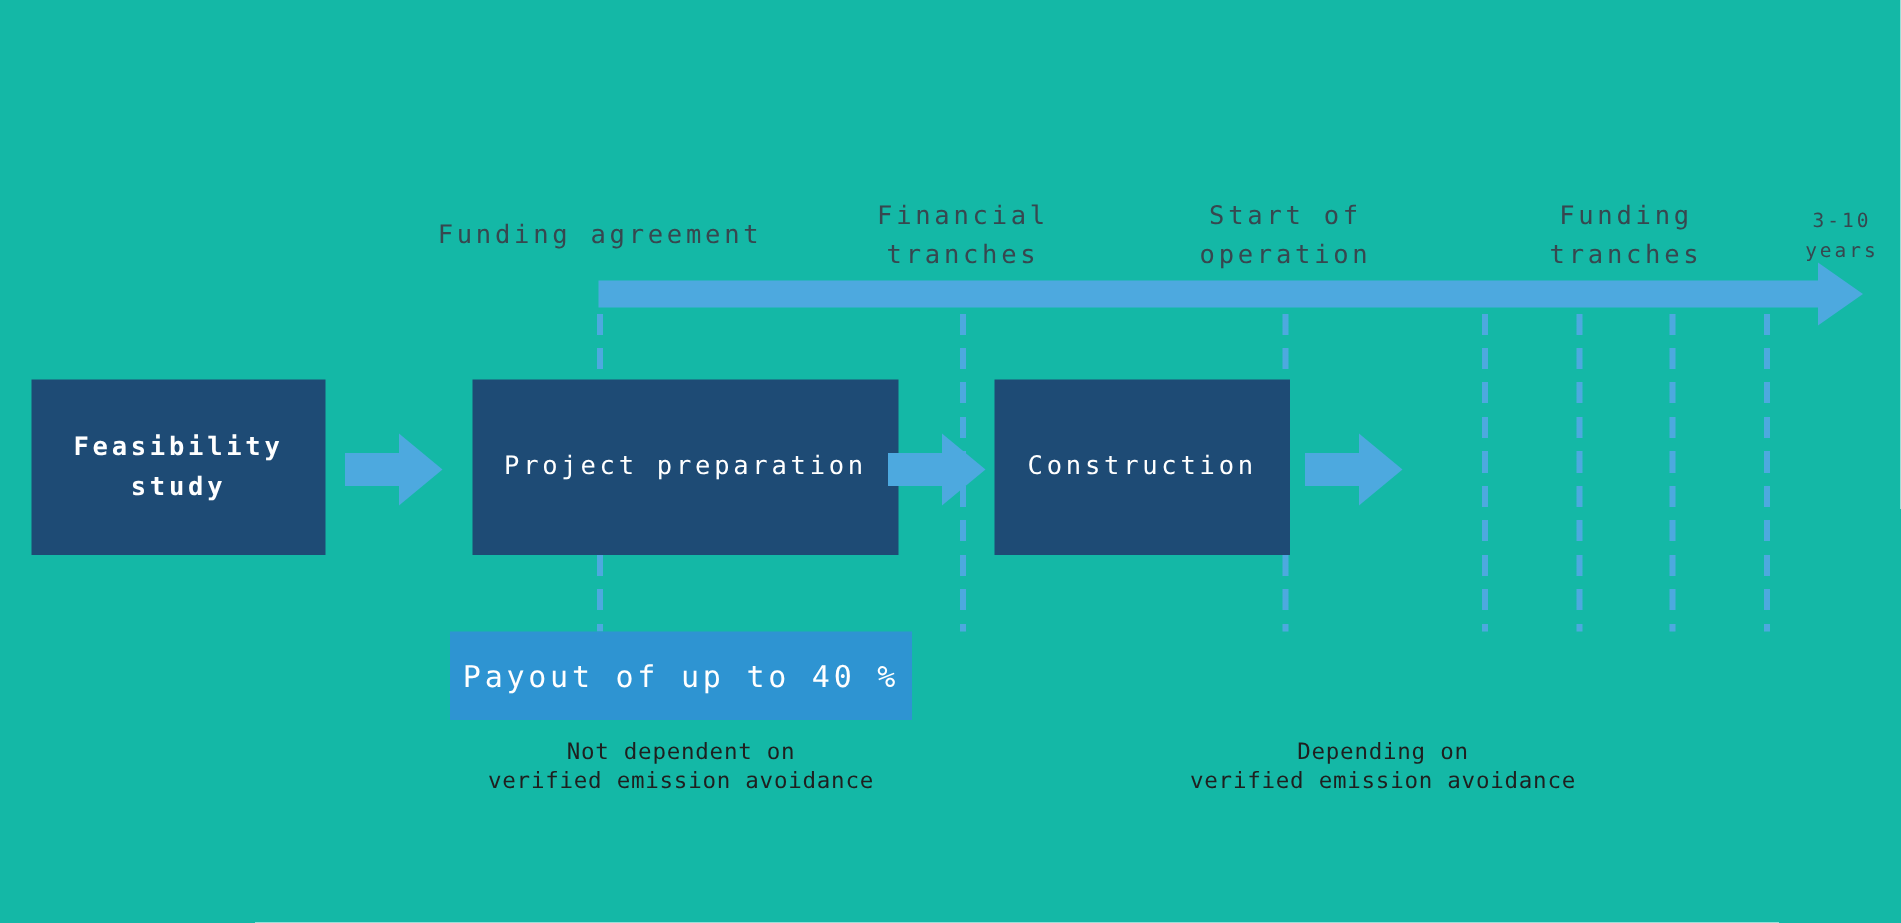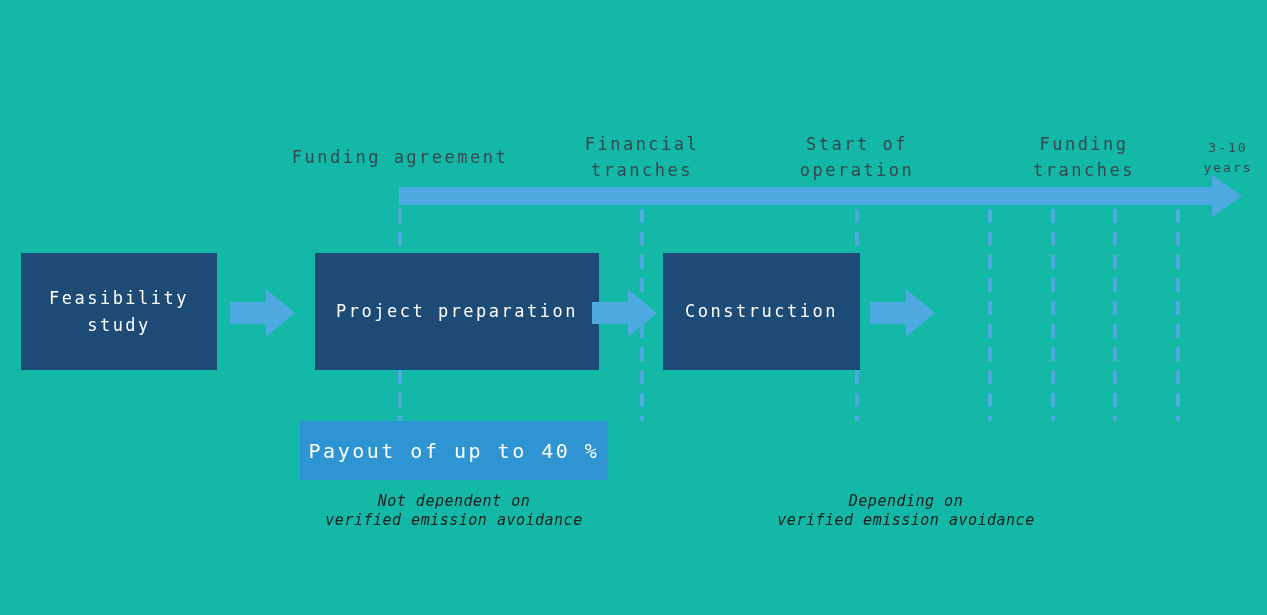--- a/index.html
+++ b/index.html
@@ -24,43 +24,43 @@
   
   .dash{position:absolute;top:209px;width:4px;height:212px;z-index:1;
     background:repeating-linear-gradient(180deg,#4DA9DF 0 14px,transparent 14px 23px);}
   .d1{left:398px;} .d2{left:640px;} .d3{left:855px;}
   .d4{left:988px;} .d5{left:1051px;} .d6{left:1113px;} .d7{left:1176px;}
 
   
   .stage{position:absolute;top:253px;height:117px;background:#1E4B75;z-index:2;
     display:flex;align-items:center;justify-content:center;
     color:#ffffff;font-size:17px;letter-spacing:2.5px;line-height:27px;text-align:center;white-space:pre-line;}
-  .s1{left:21px;width:196px;}
+  .s1{left:21px;width:196px;font-weight:bold;}
   .s2{left:299px;width:284px;margin-left:16px;}
   .s3{left:663px;width:197px;}
   .s4{left:941px;width:281px;}
 
   
   .flow-arrow{position:absolute;top:302px;width:36px;height:22px;background:#4DA9DF;z-index:2;}
   .flow-arrow::after{content:"";position:absolute;left:36px;top:-13px;width:0;height:0;
     border-left:29px solid #4DA9DF;border-top:24px solid transparent;border-bottom:24px solid transparent;}
   .f1{left:230px;} .f2{left:592px;} .f3{left:870px;}
 
   
   .payout{position:absolute;top:421px;height:59px;background:#2E94D2;z-index:2;
     display:flex;align-items:center;justify-content:center;
     color:#ffffff;font-size:20px;letter-spacing:2.5px;}
   .p1{left:300px;width:308px;}
   .p2{left:627px;width:611px;}
 
   
   .note{position:absolute;top:492px;width:400px;color:#1F1F1F;font-size:15px;
-    letter-spacing:0.5px;line-height:19px;text-align:center;white-space:pre-line;font-style:italic;}
+    letter-spacing:0.5px;line-height:19px;text-align:center;white-space:pre-line;}
   .n1{left:254px;}
-  .n2{left:706px;}
+  .n2{left:722px;}
 </style>
 </head>
 <body>
 
 <div class="canvas">
 
   <div class="tl-bar"></div>
   <div class="tl-head"></div>
 
   <div class="tl-label tl-funding">Funding agreement</div>

